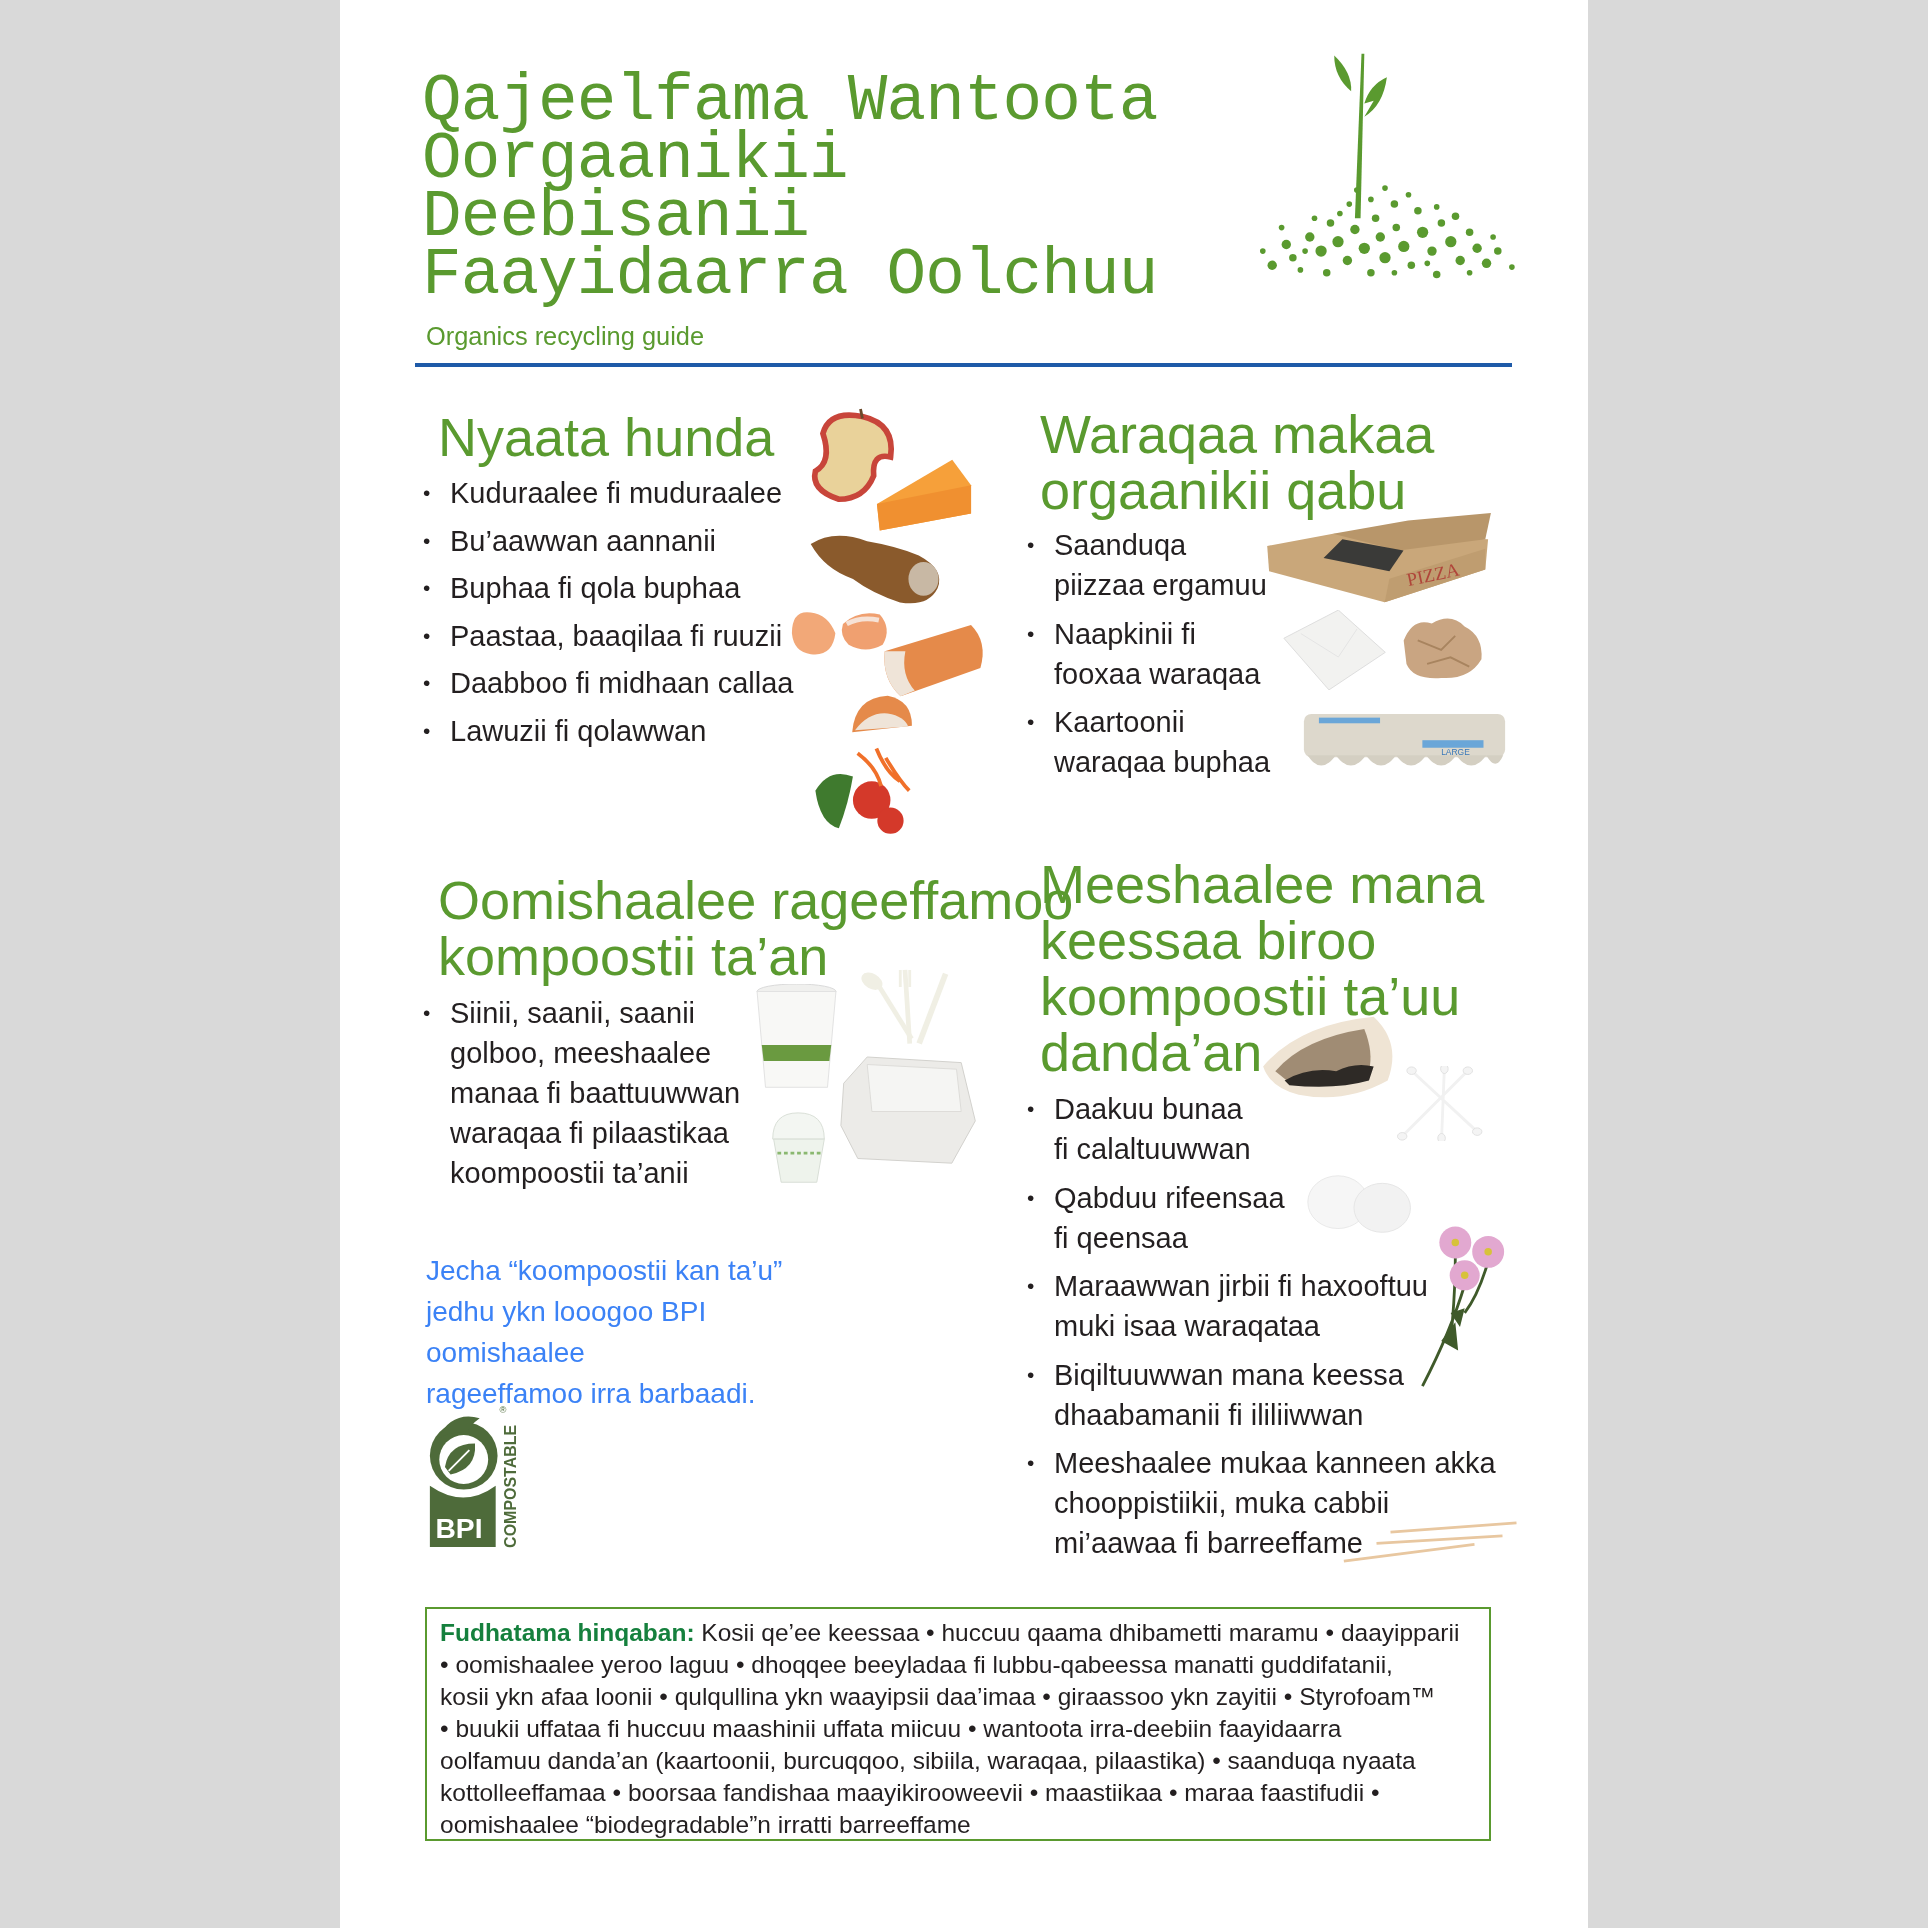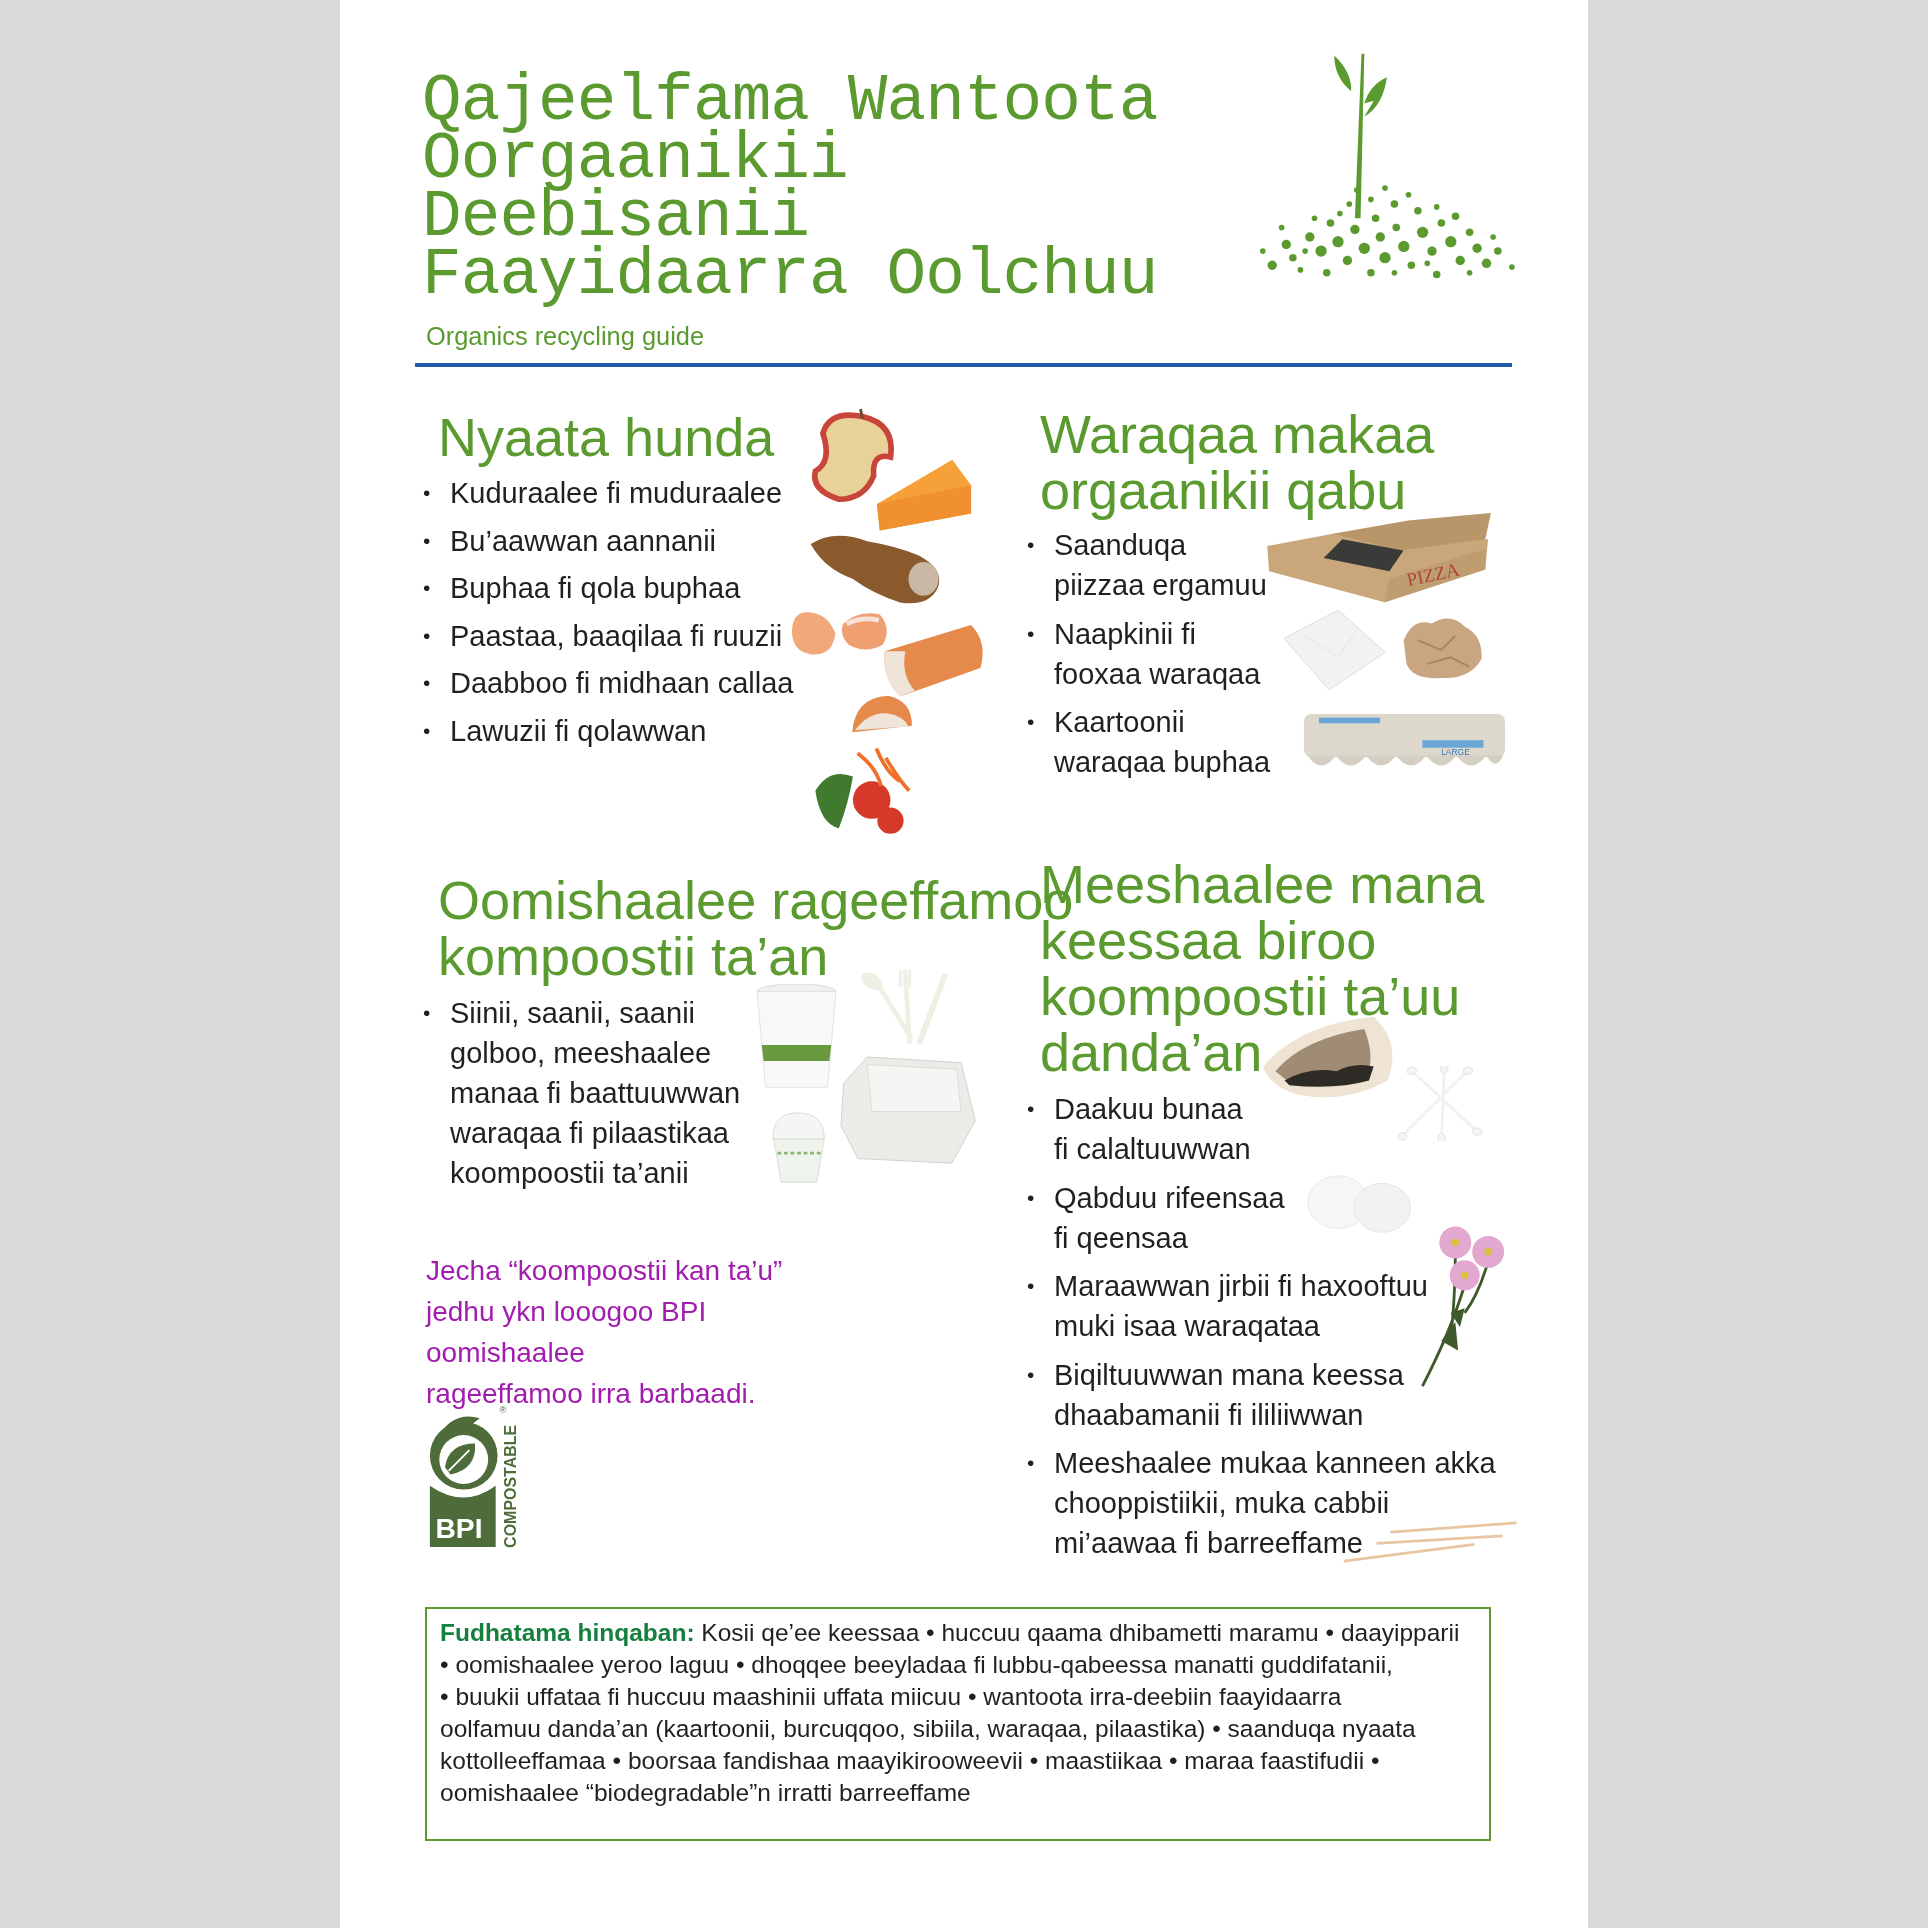--- a/index.html
+++ b/index.html
@@ -20,21 +20,21 @@
   .h2 { color:#5a9a2f; font-size:54px; line-height:56px; margin:12px; font-weight:normal; }
   ul.items { list-style:none; margin:0; padding:0; }
   ul.items li {
     position:relative; padding-left:27px; color:#231f20; font-size:29px; line-height:40px;
   }
   ul.items li::before {
     content:"\2022"; position:absolute; left:0; top:0; font-size:21px; color:#231f20;
   }
   .food li { margin-bottom:7.5px; line-height:40px; }
   .paper li, .nc li { margin-bottom:8.5px; }
-  .note { color:#a21caf; font-size:28px; line-height:41px; }
+  .note { color:#3b82f6; font-size:28px; line-height:41px; }
   .notbox {
     left:85px; top:1607px; width:1066px; height:234px; box-sizing:border-box;
     border:2.8px solid #5a9a2f; padding:7.5px 11.3px 0 13px;
     color:#231f20; font-size:24.5px; line-height:32px;
   }
   .notbox b { font-weight:bold; color:#15803d;margin-top:31px; }
   svg { display:block; }
 </style>
 </head>
 <body>
@@ -324,20 +324,21 @@
   </div>
   <div class="abs" style="left:1003px; top:1521px;">
     <svg width="179" height="42" viewBox="0 0 190 45">
         <path d="M50 12 L185 2 M35 24 L170 16 M0 43 L140 25" stroke="#e8c7a0" stroke-width="3"></path>
       </svg>
   </div>
 
   <div class="abs notbox">
     <div><b>Fudhatama hinqaban:</b><span> Kosii qe’ee keessaa • huccuu qaama dhibametti maramu • daayipparii</span></div>
     <div>• oomishaalee yeroo laguu • dhoqqee beeyladaa fi lubbu-qabeessa manatti guddifatanii,</div>
+    <div>kosii ykn afaa loonii • qulqullina ykn waayipsii daa’imaa • giraassoo ykn zayitii • Styrofoam™</div>
     <div>• buukii uffataa fi huccuu maashinii uffata miicuu • wantoota irra-deebiin faayidaarra</div>
     <div>oolfamuu danda’an (kaartoonii, burcuqqoo, sibiila, waraqaa, pilaastika) • saanduqa nyaata</div>
     <div>kottolleeffamaa • boorsaa fandishaa maayikirooweevii • maastiikaa • maraa faastifudii •</div>
     <div>oomishaalee “biodegradable”n irratti barreeffame</div>
   </div>
 
 </div>
 
 
 </body></html>

